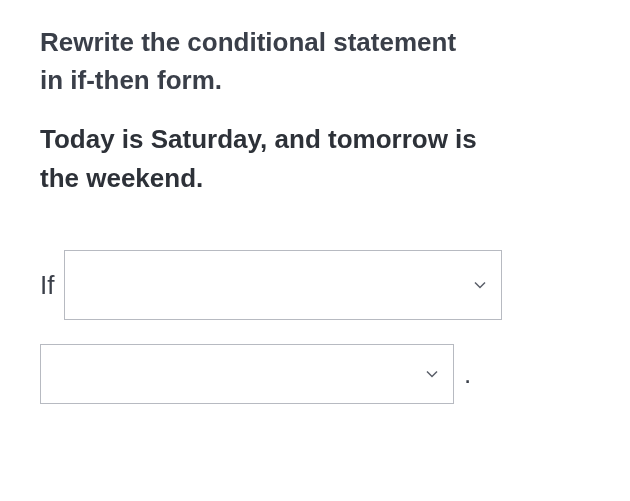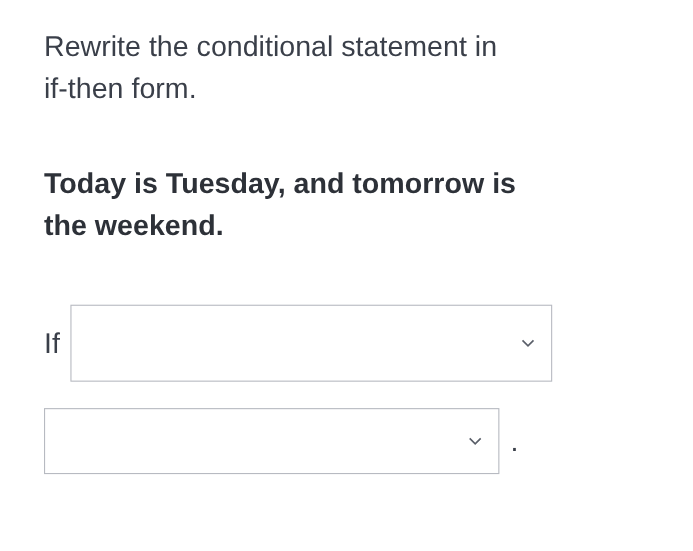--- a/index.html
+++ b/index.html
@@ -10,24 +10,24 @@
     body {
       font-family: Arial, Helvetica, sans-serif;
       background: #ffffff;
       padding: 24px 40px;
       width: 630px;
       height: 501px;
       color: #3a3f49;
     }
     .instruction {
       font-size: 26px;
-      font-weight: 400;
+      font-weight: 700;
       line-height: 1.45;
       color: #3a3f49;
-      margin-bottom: 48px;
+      margin-bottom: 21px;
       max-width: 420px;
     }
     .statement {
       font-size: 26px;
       font-weight: 700;
       line-height: 1.5;
       color: #2d3138;
       margin-bottom: 52px;
       max-width: 440px;
     }
@@ -75,21 +75,21 @@
     .chevron svg {
       width: 12px;
       height: 8px;
     }
   </style>
 </head>
 <body>
 
 <div class="instruction">Rewrite the conditional statement in if-then form.</div>
 
-<div class="statement">Today is Tuesday, and tomorrow is the weekend.</div>
+<div class="statement">Today is Saturday, and tomorrow is the weekend.</div>
 
 <div class="answer-section">
   <div class="answer-row">
     <span class="if-label">If</span>
     <div class="dropdown dropdown-large">
       <span></span>
       <span class="chevron">
         <svg viewBox="0 0 12 8" fill="none" stroke="#5a5f69" stroke-width="1.5">
           <path d="M1 1.5 L6 6.5 L11 1.5"></path>
         </svg>

